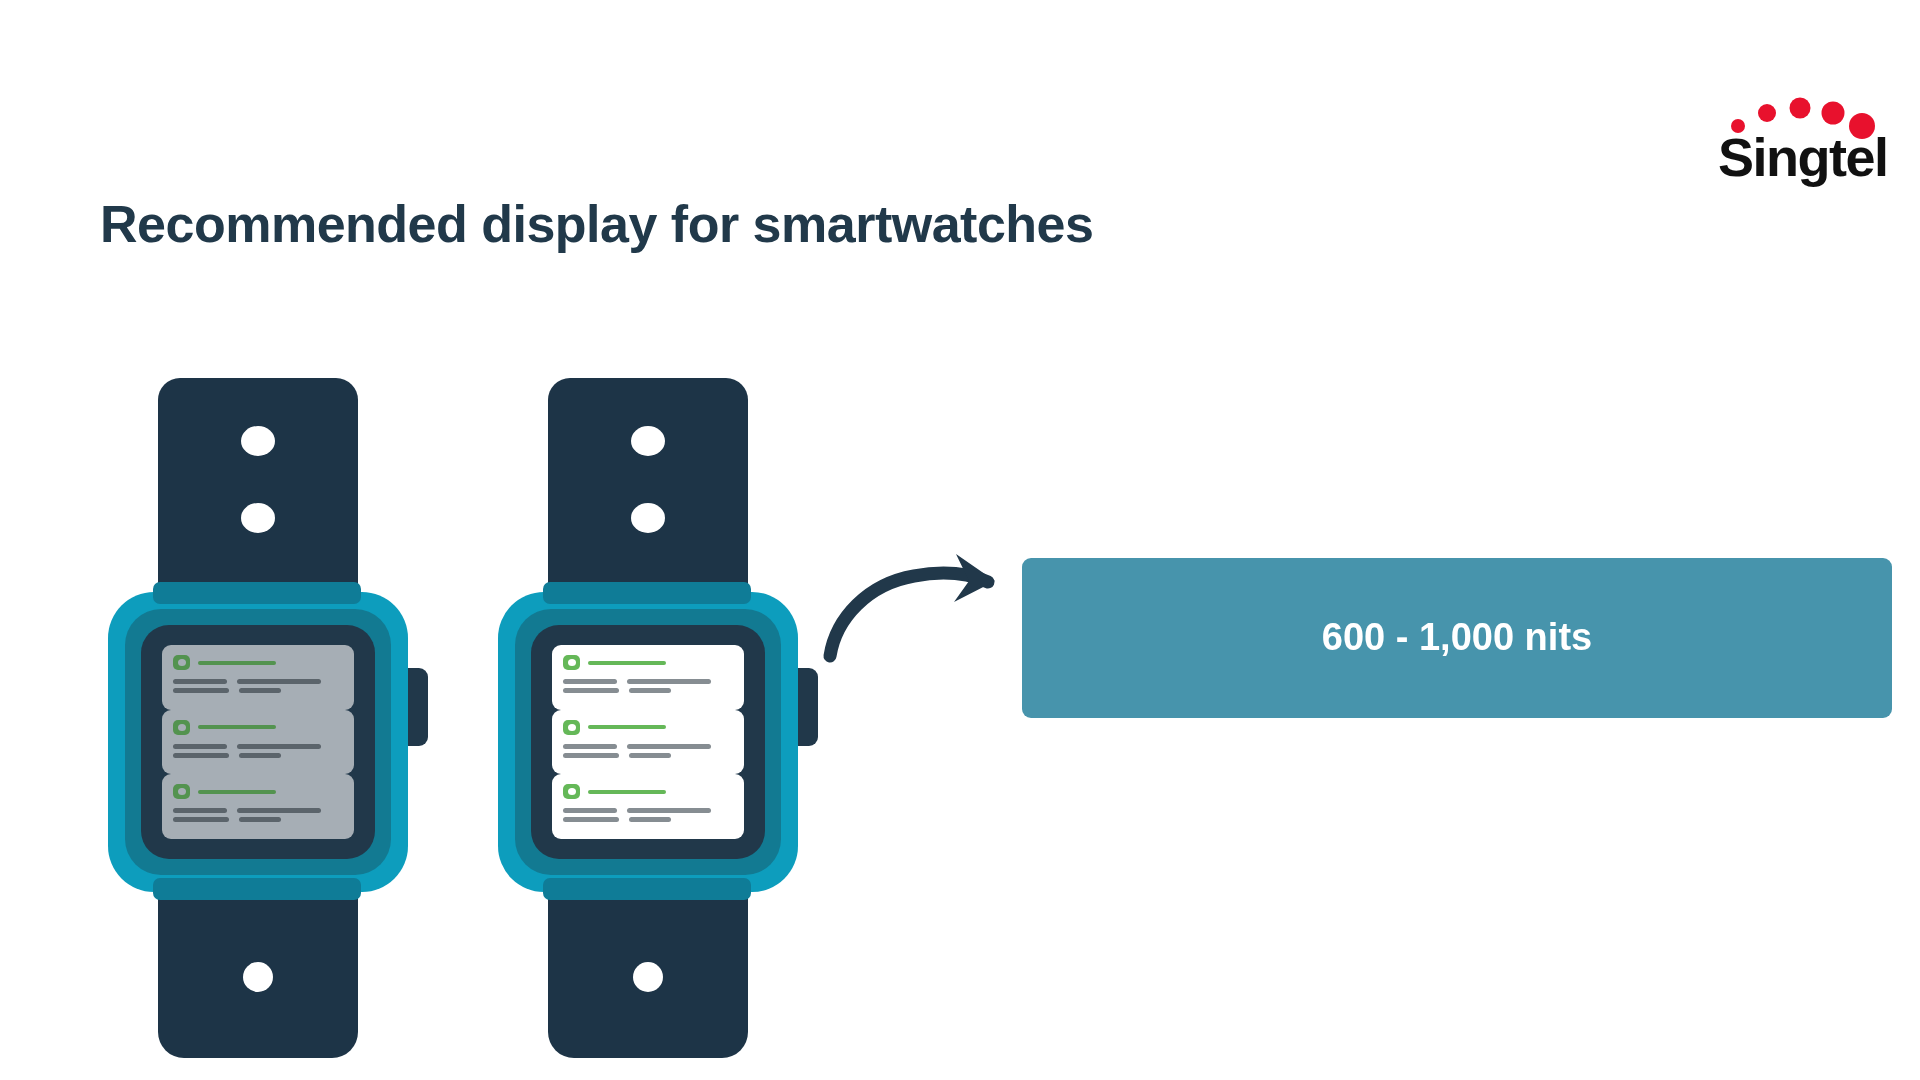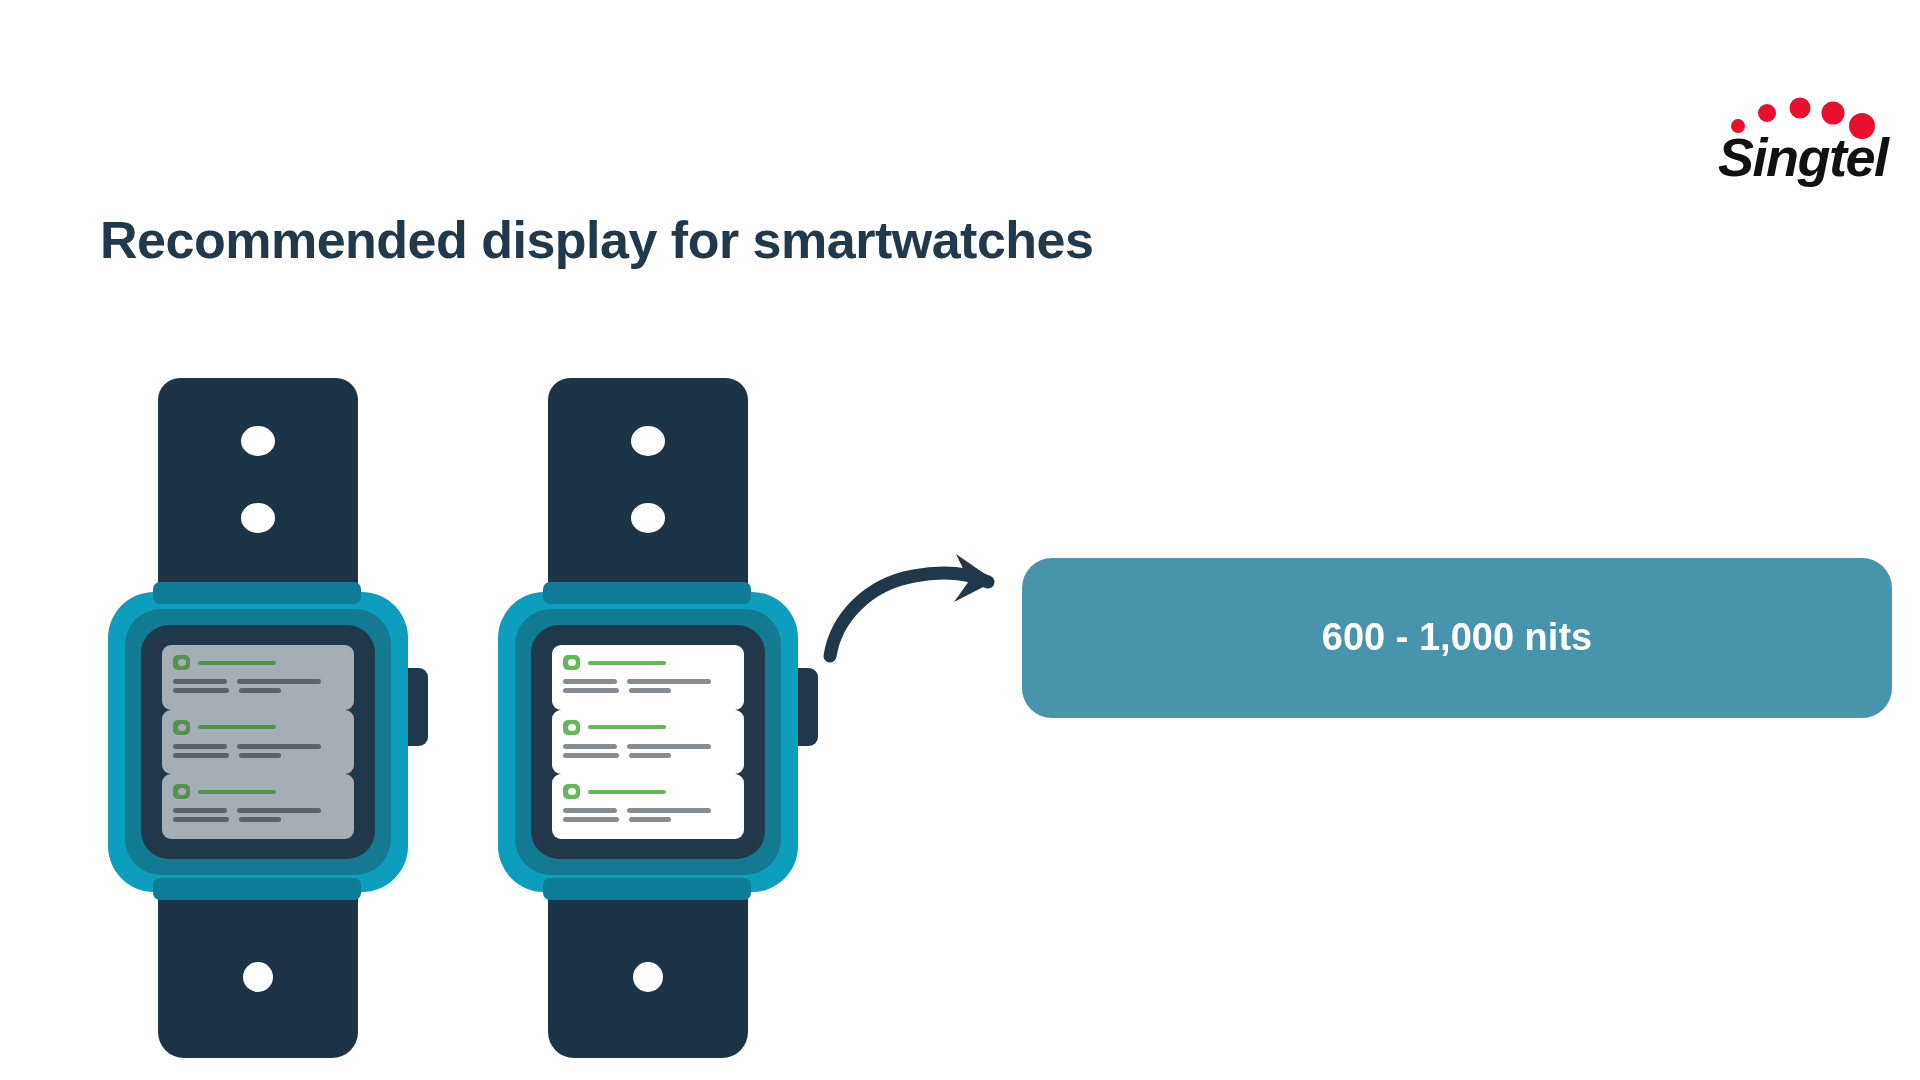--- a/index.html
+++ b/index.html
@@ -23,29 +23,28 @@
     background: #ffffff;
   }
 
   
   .brand-logo {
     position: absolute;
     left: 1712px;
     top: 88px;
     width: 180px;
     height: 100px;
-    font-style: italic;
   }
   .brand-logo svg { display: block; }
 
   
   .page-title {
     position: absolute;
     left: 100px;
-    top: 212px;
+    top: 196px;
     font-size: 52px;
     font-weight: bold;
     color: #21394a;
     letter-spacing: -0.5px;
     white-space: nowrap;
     line-height: 1.1;
   }
 
   
   .watch {
@@ -206,21 +205,21 @@
   }
 
   
   .callout {
     position: absolute;
     left: 1022px;
     top: 558px;
     width: 870px;
     height: 160px;
     background: #4794ac;
-    border-radius: 30px;
+    border-radius: 9px;
     display: flex;
     flex-direction: column;
     align-items: center;
     justify-content: center;
     gap: 6px;
   }
   .callout-line {
     color: #ffffff;
     font-weight: bold;
     font-size: 38px;

